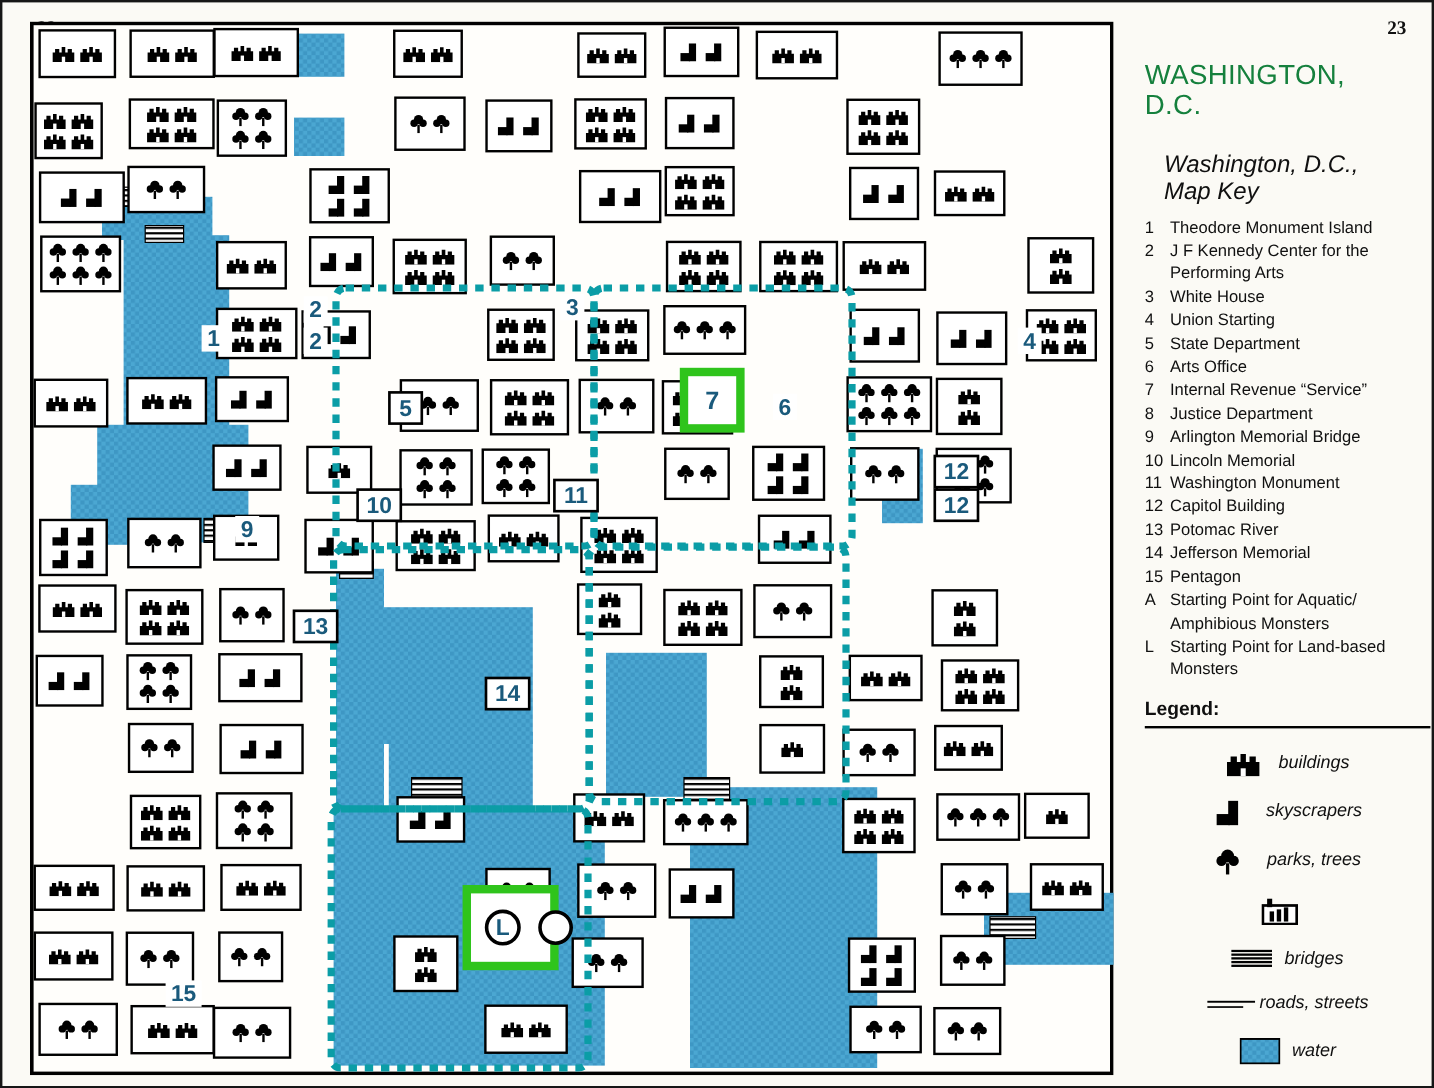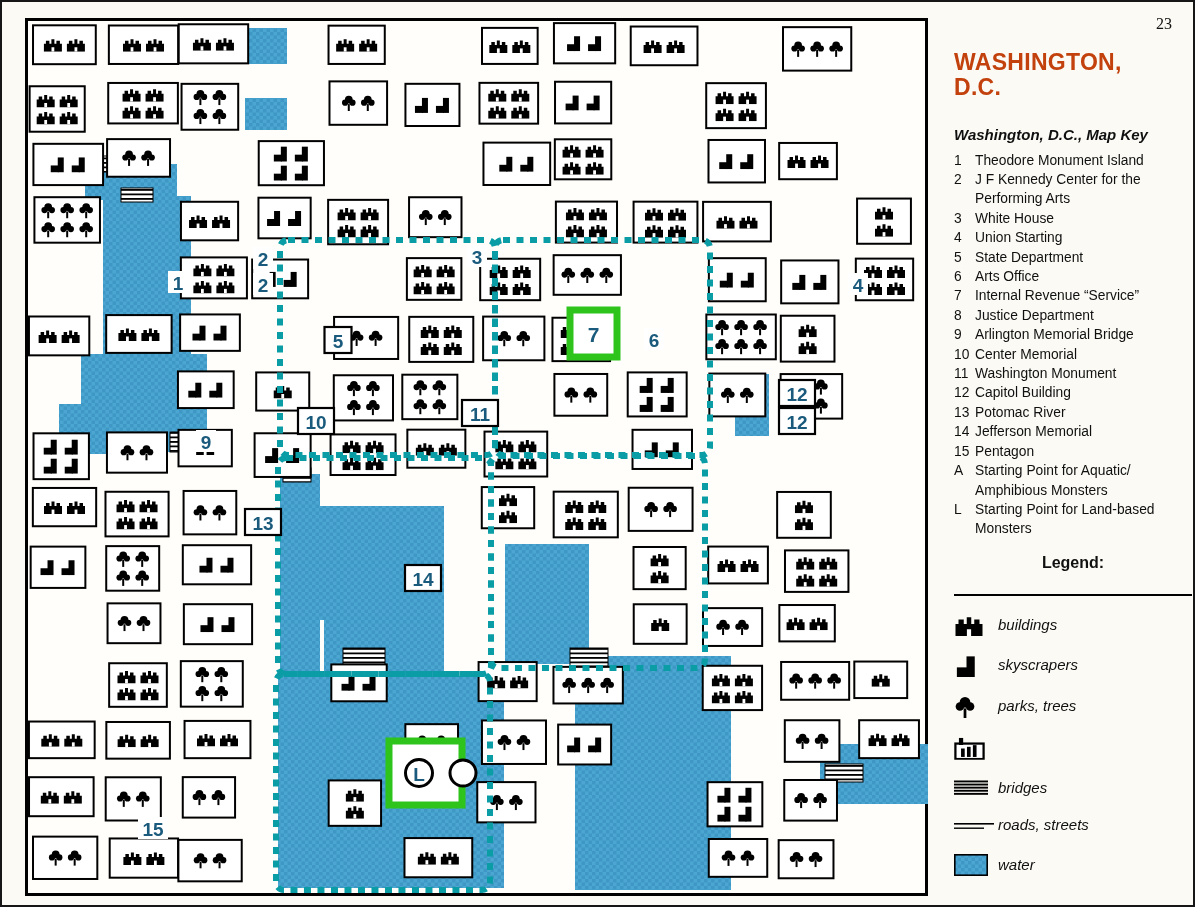--- a/index.html
+++ b/index.html
@@ -1,34 +1,34 @@
 <!DOCTYPE html>
 <html><head>
 <meta charset="utf-8">
 <style>
   * { box-sizing: border-box; }
   html,body { margin:0; padding:0; }
   body { font-family:"Liberation Sans", sans-serif; background:#777; }
   .page { position:relative; width:1195px; height:907px; background:#fbfaf5;
           border:2px solid #161616; overflow:hidden; }
   .page-num { position:absolute; top:13px; font-family:"Liberation Serif", serif;
-              font-weight:400; font-size:16px; color:#111; }
+              font-weight:700; font-size:16px; color:#111; }
   .page-num.left  { left:29px; }
   .page-num.right { right:21px; }
   .map-wrap { position:absolute; left:23px; top:16px; }
   .sidebar { position:absolute; left:952px; top:48px; width:238px; color:#101010; }
-  .sb-title { margin:0 0 25px; font-size:23px; font-weight:700; letter-spacing:.3px;
-              line-height:1.1; color:#c2410c; }
-  .key-title { margin:0 0 8px; font-size:15px; font-weight:700; font-style:italic; }
+  .sb-title { margin:0 0 25px; font-size:23px; font-weight:400; letter-spacing:.3px;
+              line-height:1.1; color:#15803d; }
+  .key-title { margin:0 16px 8px; font-size:20px; font-weight:400; font-style:italic; }
   .key-item { display:flex; font-size:13.8px; line-height:19.4px; }
   .key-id { width:21px; flex:none; }
   .key-label { flex:1; }
   .legend-head { margin-top:15px; font-size:16px; font-weight:700;
-                 padding-bottom:22px; border-bottom:2px solid #000;text-align:center; }
-  .legend-row { display:flex; align-items:center; margin-top:19px; }
+                 padding-bottom:4px; border-bottom:2px solid #000; }
+  .legend-row { display:flex; align-items:center; margin-top:19px;justify-content:center; }
   .legend-icon { width:44px; flex:none; display:flex; align-items:center; }
   .legend-label { font-style:italic; font-size:15px; max-width:106px; line-height:1.25; }
 </style>
 </head>
 <body>
 
 <div class="page">
   <div class="page-num left">22</div>
   <div class="page-num right">23</div>
 
@@ -860,21 +860,21 @@
         <div class="key-item">
           <span class="key-id">8</span>
           <span class="key-label">Justice Department</span>
         </div>
         <div class="key-item">
           <span class="key-id">9</span>
           <span class="key-label">Arlington Memorial Bridge</span>
         </div>
         <div class="key-item">
           <span class="key-id">10</span>
-          <span class="key-label">Center Memorial</span>
+          <span class="key-label">Lincoln Memorial</span>
         </div>
         <div class="key-item">
           <span class="key-id">11</span>
           <span class="key-label">Washington Monument</span>
         </div>
         <div class="key-item">
           <span class="key-id">12</span>
           <span class="key-label">Capitol Building</span>
         </div>
         <div class="key-item">

